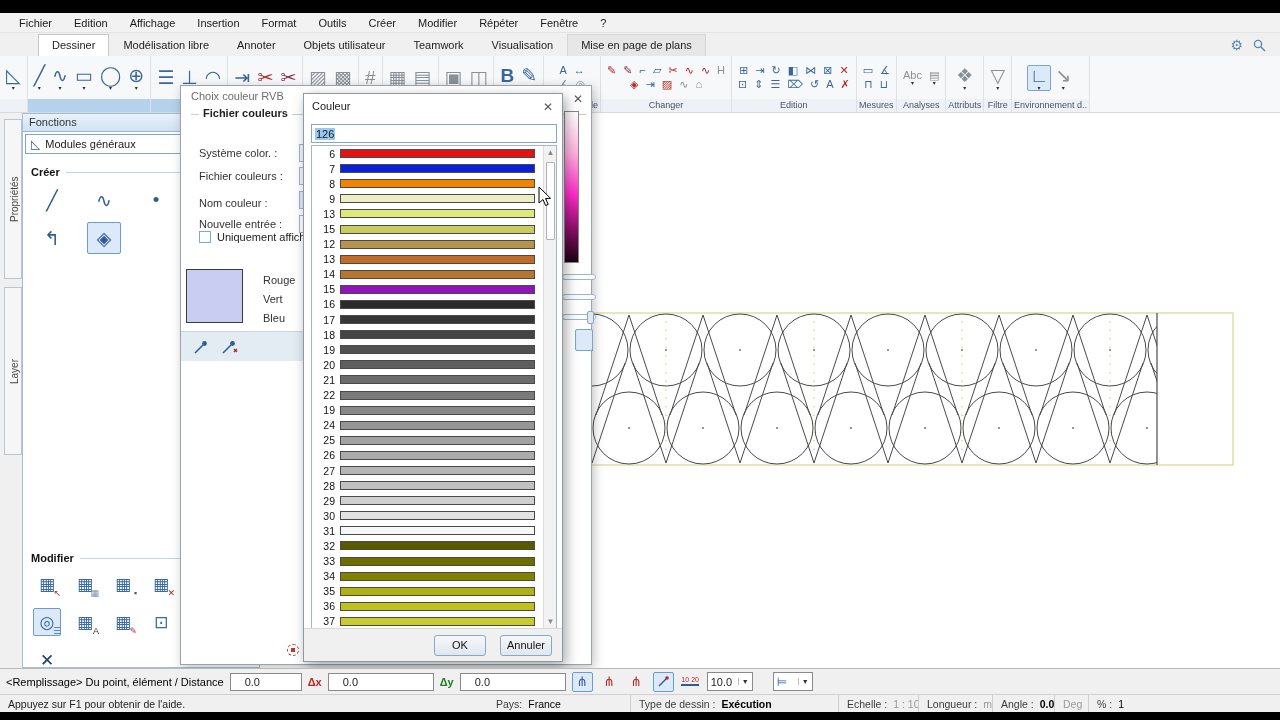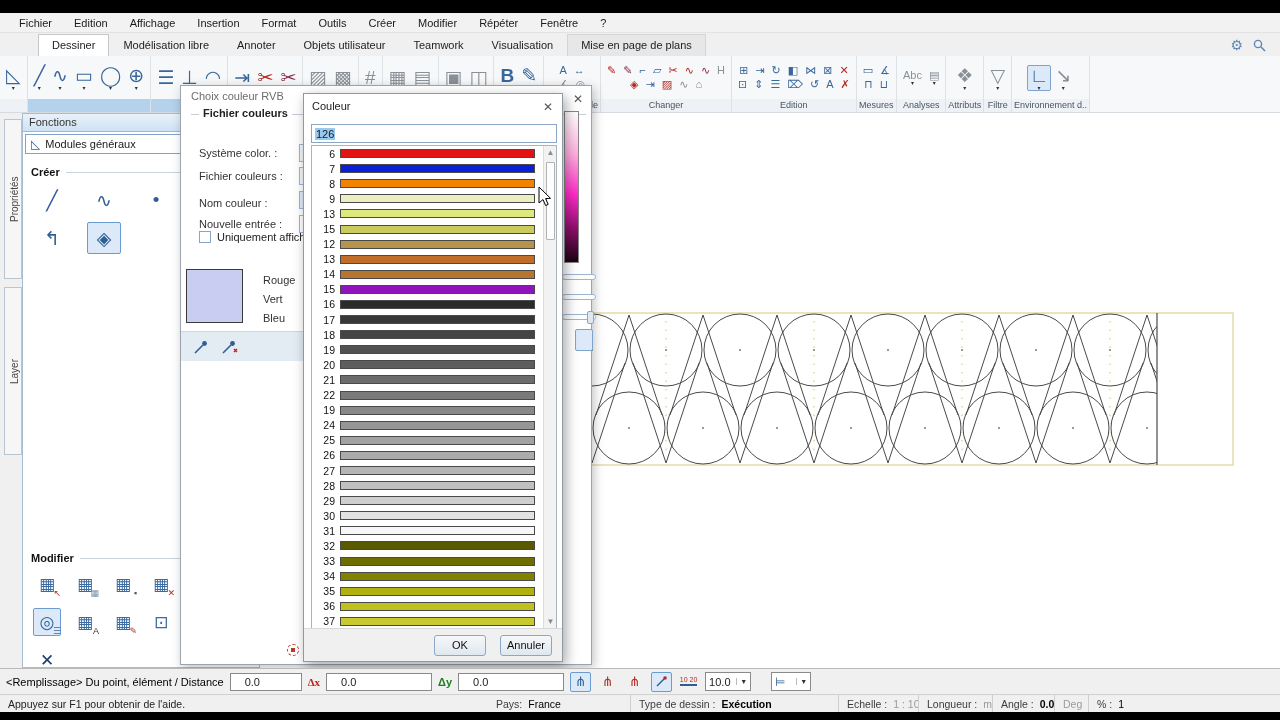--- a/index.html
+++ b/index.html
@@ -105,21 +105,21 @@
   .btn{min-width:52px;height:21px;border:1px solid #89a8c8;border-radius:3px;background:linear-gradient(#f6f8fa,#dfe7ef);font-size:11px;color:#111;font-family:inherit;}
   
   .cursor{position:absolute;left:536px;top:186px;z-index:99;pointer-events:none;}
   
   .coordbar{position:absolute;top:668px;left:0;width:1280px;height:26px;background:#f0f0f0;border-top:1px solid #b9b9b9;
     display:flex;align-items:center;gap:6px;padding:0 6px;z-index:70;}
   .prompt{font-weight:normal;color:#000;white-space:nowrap;}
   .cinput{width:72px;height:18px;border:1px solid #8a8a8a;background:#fff;display:flex;align-items:center;padding-left:14px;}
   .cinput.wide{width:106px;}
   .dlabel{font-weight:bold;}
-  .dlabel.red{color:#c0231c;font-family:Liberation Serif, serif;}
+  .dlabel.red{color:#c0231c;}
   .dlabel.green{color:#1e7d1e;}
   .cbtn{width:21px;height:20px;display:flex;align-items:center;justify-content:center;color:#2f5e96;font-size:13px;border:1px solid transparent;border-radius:2px;}
   .cbtn.sel{border-color:#6b9bd2;background:#dbe9f9;}
   .csel{width:46px;height:19px;border:1px solid #8a8a8a;background:#fff;display:flex;align-items:center;justify-content:space-between;padding:0 3px;}
   .csel .car{font-size:7px;color:#333;border-left:1px solid #bbb;padding-left:3px;}
   .r1020{font-size:7px;color:#b22a22;line-height:6px;text-align:center;border-bottom:2px solid #2f5e96;padding-bottom:1px;}
   
   .statusbar{position:absolute;top:694px;left:0;width:1280px;height:18px;background:#f0f0f0;border-top:1px solid #d0d0d0;
     display:flex;align-items:center;font-size:10.5px;color:#222;}
   .seg{display:flex;align-items:center;gap:6px;padding:0 8px;height:100%;white-space:nowrap;overflow:hidden;flex:0 0 auto;}

